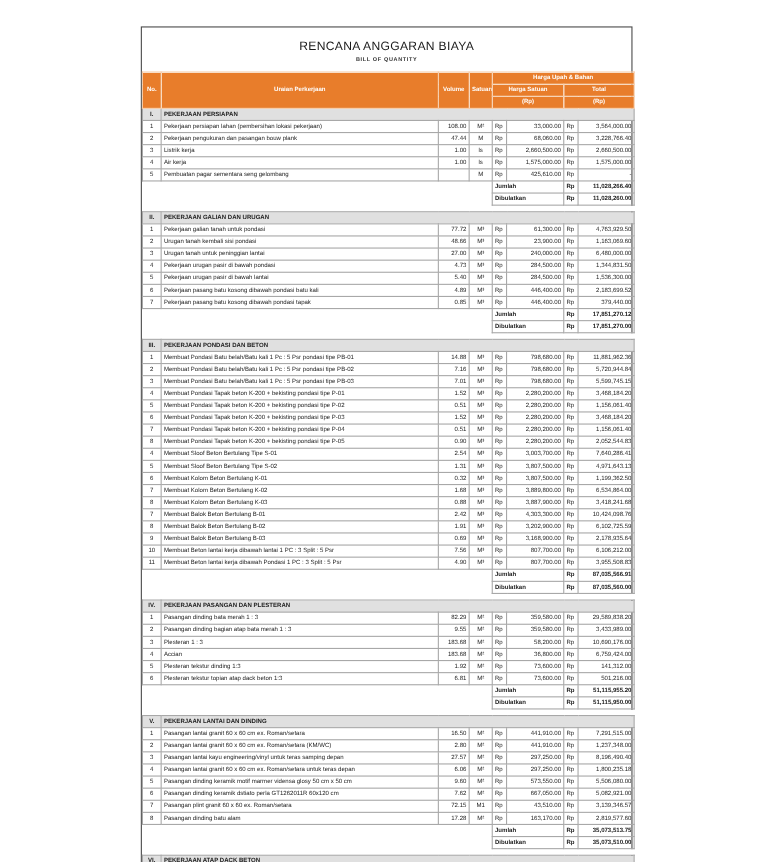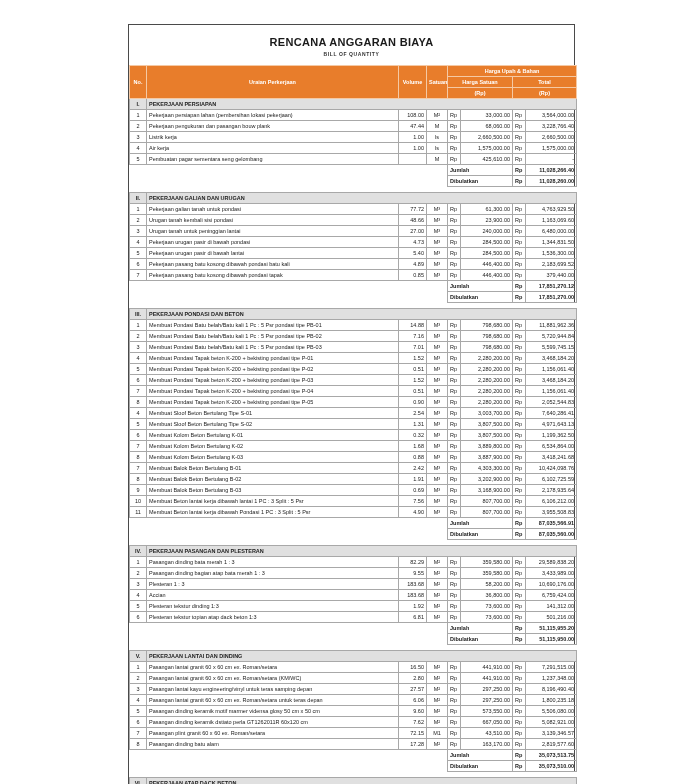--- a/index.html
+++ b/index.html
@@ -1,19 +1,19 @@
 <!DOCTYPE html>
 <html><head>
 <meta charset="utf-8">
 <style>
   html,body{margin:0;padding:0;background:#ffffff;}
   body{width:700px;height:784px;position:relative;font-family:"Liberation Sans",sans-serif;-webkit-text-size-adjust:none;}
   .page{position:absolute;left:128px;top:24px;width:447px;border:1px solid #4a4a4a;background:#fff;box-sizing:border-box;}
   .title-block{text-align:center;padding:11px 0 8px 0;}
-  .doc-title{font-size:11px;font-weight:bold;color:#1a1a1a;letter-spacing:0.3px;}
+  .doc-title{font-size:11px;font-weight:normal;color:#1a1a1a;letter-spacing:0.3px;}
   .doc-subtitle{font-size:5px;color:#333;margin-top:3px;letter-spacing:0.6px;font-weight:bold;}
   table.boq{border-collapse:collapse;width:100%;table-layout:fixed;font-size:5.5px;color:#222;}
   table.boq td,table.boq th{padding:0 2px;height:10px;line-height:1.1;overflow:hidden;white-space:nowrap;}
   
   tr.hdr th{background:#e87d2b;color:#ffffff;border:1px solid #f5c9a4;font-weight:bold;text-align:center;font-size:5.5px;}
   
   td.grid{border:1px solid #a8a8a8;}
   td.c{text-align:center;}
   td.r{text-align:right;}
   td.l{text-align:left;}

